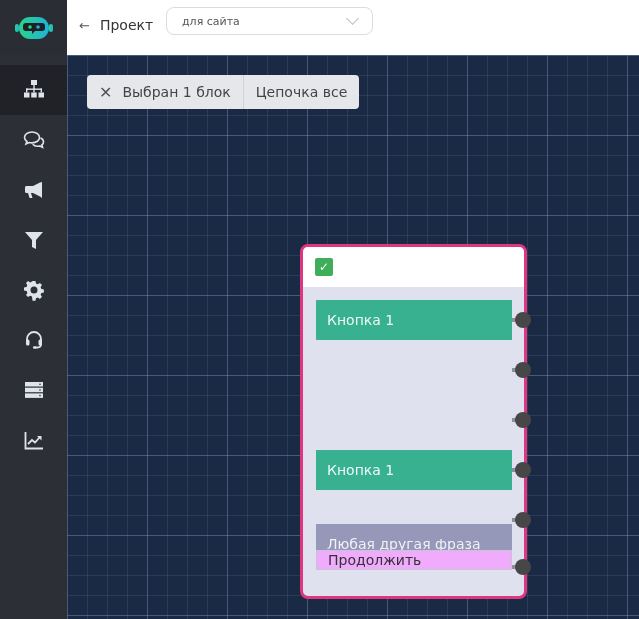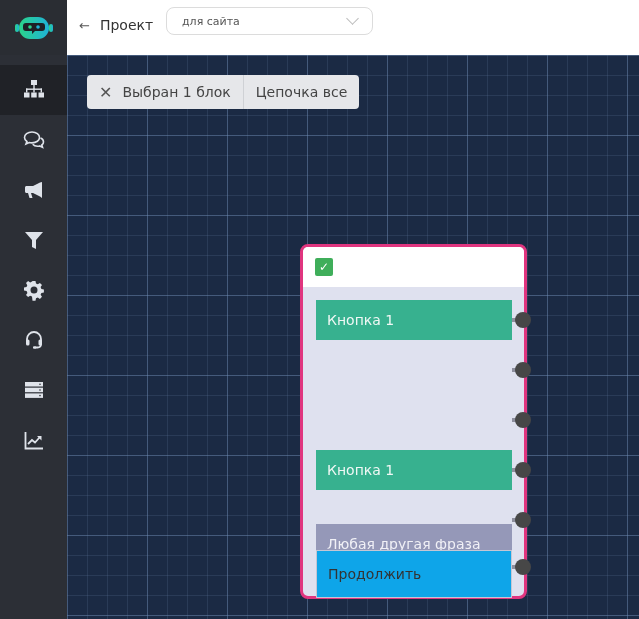--- a/index.html
+++ b/index.html
@@ -34,21 +34,21 @@
     .selbar .seg { display: flex; align-items: center; padding: 0 12px; border-left: 1px solid #cfd1d5; cursor: pointer; }
     .selbar .seg:first-child { border-left: none; padding-left: 12px; }
     .x-icon { font-size: 16px; color: #555; margin-right: 10px; }
 
     .card { position: absolute; left: 233px; top: 189px; width: 227px; height: 355px; border: 3px solid #e0357f; border-radius: 8px; background: #dfe1ef; }
     .card-header { height: 40px; background: #fff; border-radius: 5px 5px 0 0; display: flex; align-items: center; padding-left: 12px; font-size: 14px; color: #222; }
     .check { width: 18px; height: 18px; background: #3fae5a; border-radius: 2px; display: flex; align-items: center; justify-content: center; margin-right: 9px; color: #fff; font-size: 12px; }
     .btn { position: absolute; left: 13px; width: 196px; height: 40px; border-radius: 0; display: flex; align-items: center; padding-left: 11px; font-size: 14px; cursor: pointer; }
     .btn.green { background: #37b18f; color: #f0f8f5; }
     .btn.grey { background: #9598b8; color: #f0f0f6; margin-top: 24px; }
-    .btn.plain { background: #0ea5e9; border: 1px solid #c4c6d4; color: #333; height: 48px; text-align: right; }
+    .btn.plain { background: #f0abfc; border: 1px solid #c4c6d4; color: #333; height: 20px; text-align: right; }
     .port { position: absolute; width: 16px; height: 16px; border-radius: 50%; background: #474747; cursor: crosshair; }
     .wire { position: absolute; height: 4px; width: 8px; background: #8e8f9e; }
   </style>
 </head>
 <body>
 
 <div class="sidebar">
   <div class="logo">
     <svg width="40" height="26" viewBox="0 0 40 26">
       <defs>

